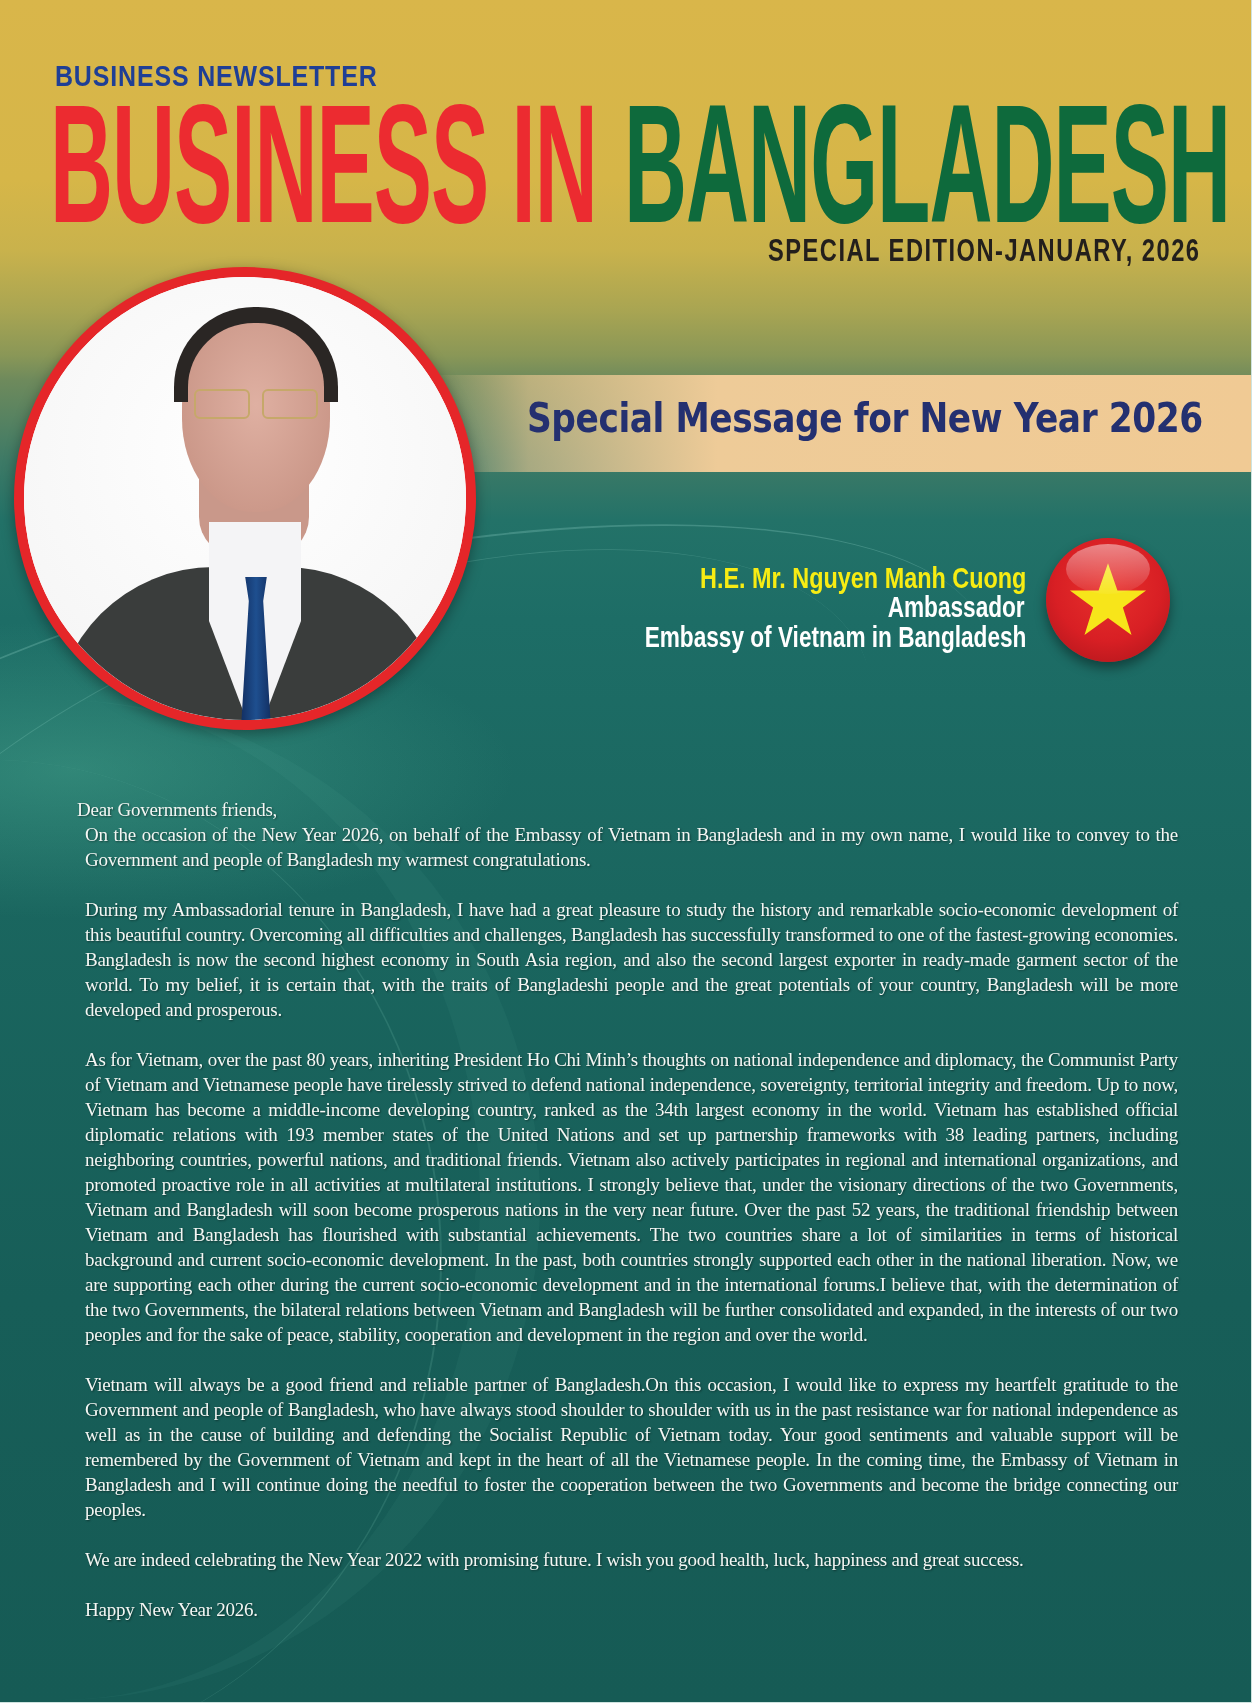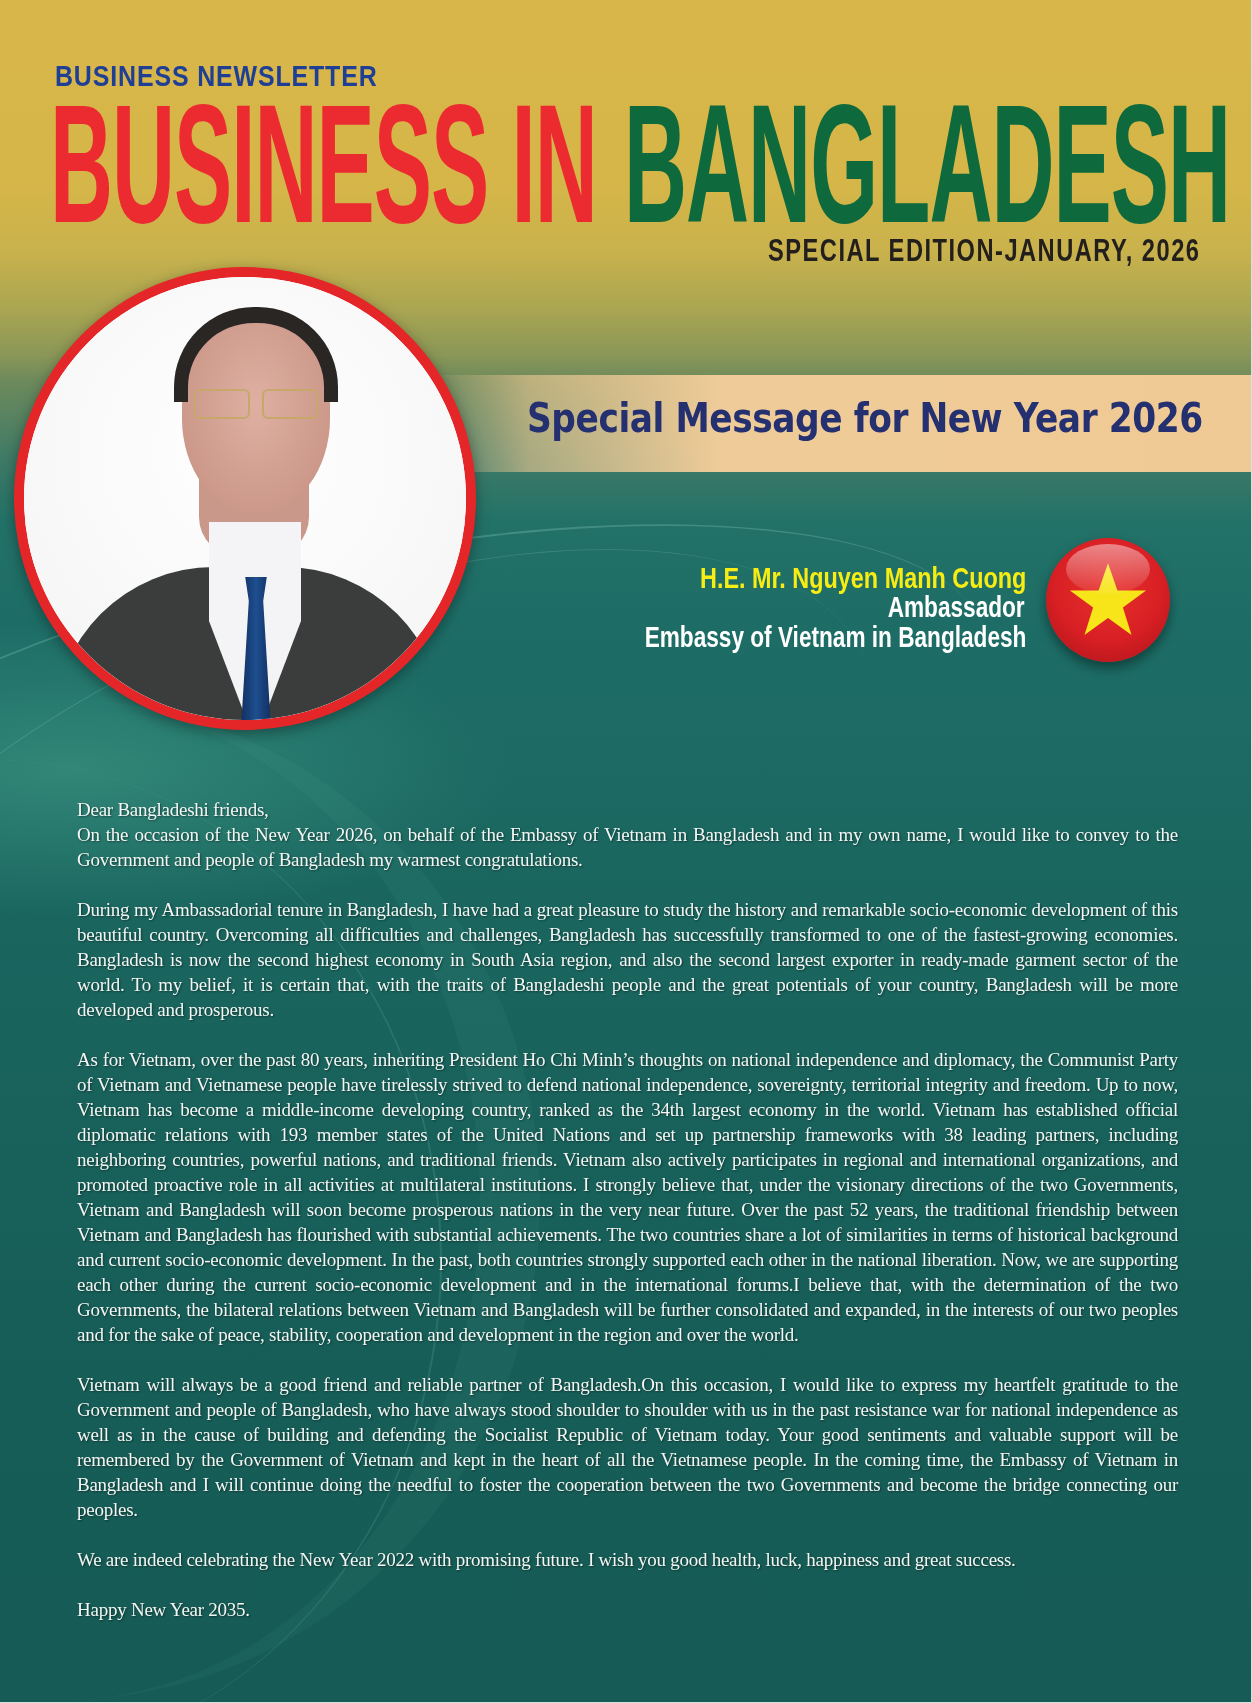--- a/index.html
+++ b/index.html
@@ -151,21 +151,21 @@
     position:absolute; left:22px; top:22px; width:80px; height:80px;
   }
 
   .letter {
     position:absolute; left:77px; top:797px; width:1101px;
     color:#f4f7f4; font-size:19px; line-height:25px;
     text-align:justify;
     text-shadow: 1px 1px 2px rgba(0,0,0,0.45);
     letter-spacing:-0.25px;
   }
-  .letter p { margin:0 0 25px 0; }
+  .letter p { margin:0 0 25px 8px; }
   .letter p.tight { margin:0; }
 </style>
 </head>
 <body>
 
 <div class="page">
   <div class="glow-left"></div>
   <div class="swoosh1"></div>
   <div class="swoosh2"></div>
   <div class="arc-lines"></div>
@@ -198,21 +198,21 @@
   <div class="org">Embassy of Vietnam in Bangladesh</div>
 
   <div class="flag">
     <svg class="star" viewBox="0 0 100 100">
       <polygon points="50,4 61.8,38.2 97.6,38.2 68.6,59.4 79.4,93.6 50,72.4 20.6,93.6 31.4,59.4 2.4,38.2 38.2,38.2" fill="#f7e51a"></polygon>
     </svg>
     <div class="gloss"></div>
   </div>
 
   <div class="letter">
-    <p class="tight">Dear Bangladeshi friends,</p>
+    <p class="tight">Dear Governments friends,</p>
     <p>On the occasion of the New Year 2026, on behalf of the Embassy of Vietnam in Bangladesh and in my own name, I would like to convey to the Government and people of Bangladesh my warmest congratulations.</p>
     <p>During my Ambassadorial tenure in Bangladesh, I have had a great pleasure to study the history and remarkable socio-economic development of this beautiful country. Overcoming all difficulties and challenges, Bangladesh has successfully transformed to one of the fastest-growing economies. Bangladesh is now the second highest economy in South Asia region, and also the second largest exporter in ready-made garment sector of the world. To my belief, it is certain that, with the traits of Bangladeshi people and the great potentials of your country, Bangladesh will be more developed and prosperous.</p>
     <p>As for Vietnam, over the past 80 years, inheriting President Ho Chi Minh’s thoughts on national independence and diplomacy, the Communist Party of Vietnam and Vietnamese people have tirelessly strived to defend national independence, sovereignty, territorial integrity and freedom. Up to now, Vietnam has become a middle-income developing country, ranked as the 34th largest economy in the world. Vietnam has established official diplomatic relations with 193 member states of the United Nations and set up partnership frameworks with 38 leading partners, including neighboring countries, powerful nations, and traditional friends. Vietnam also actively participates in regional and international organizations, and promoted proactive role in all activities at multilateral institutions. I strongly believe that, under the visionary directions of the two Governments, Vietnam and Bangladesh will soon become prosperous nations in the very near future. Over the past 52 years, the traditional friendship between Vietnam and Bangladesh has flourished with substantial achievements. The two countries share a lot of similarities in terms of historical background and current socio-economic development. In the past, both countries strongly supported each other in the national liberation. Now, we are supporting each other during the current socio-economic development and in the international forums.I believe that, with the determination of the two Governments, the bilateral relations between Vietnam and Bangladesh will be further consolidated and expanded, in the interests of our two peoples and for the sake of peace, stability, cooperation and development in the region and over the world.</p>
     <p>Vietnam will always be a good friend and reliable partner of Bangladesh.On this occasion, I would like to express my heartfelt gratitude to the Government and people of Bangladesh, who have always stood shoulder to shoulder with us in the past resistance war for national independence as well as in the cause of building and defending the Socialist Republic of Vietnam today. Your good sentiments and valuable support will be remembered by the Government of Vietnam and kept in the heart of all the Vietnamese people. In the coming time, the Embassy of Vietnam in Bangladesh and I will continue doing the needful to foster the cooperation between the two Governments and become the bridge connecting our peoples.</p>
     <p>We are indeed celebrating the New Year 2022 with promising future. I wish you good health, luck, happiness and great success.</p>
-    <p>Happy New Year 2035.</p>
+    <p>Happy New Year 2026.</p>
   </div>
 </div>
 
 </body></html>

